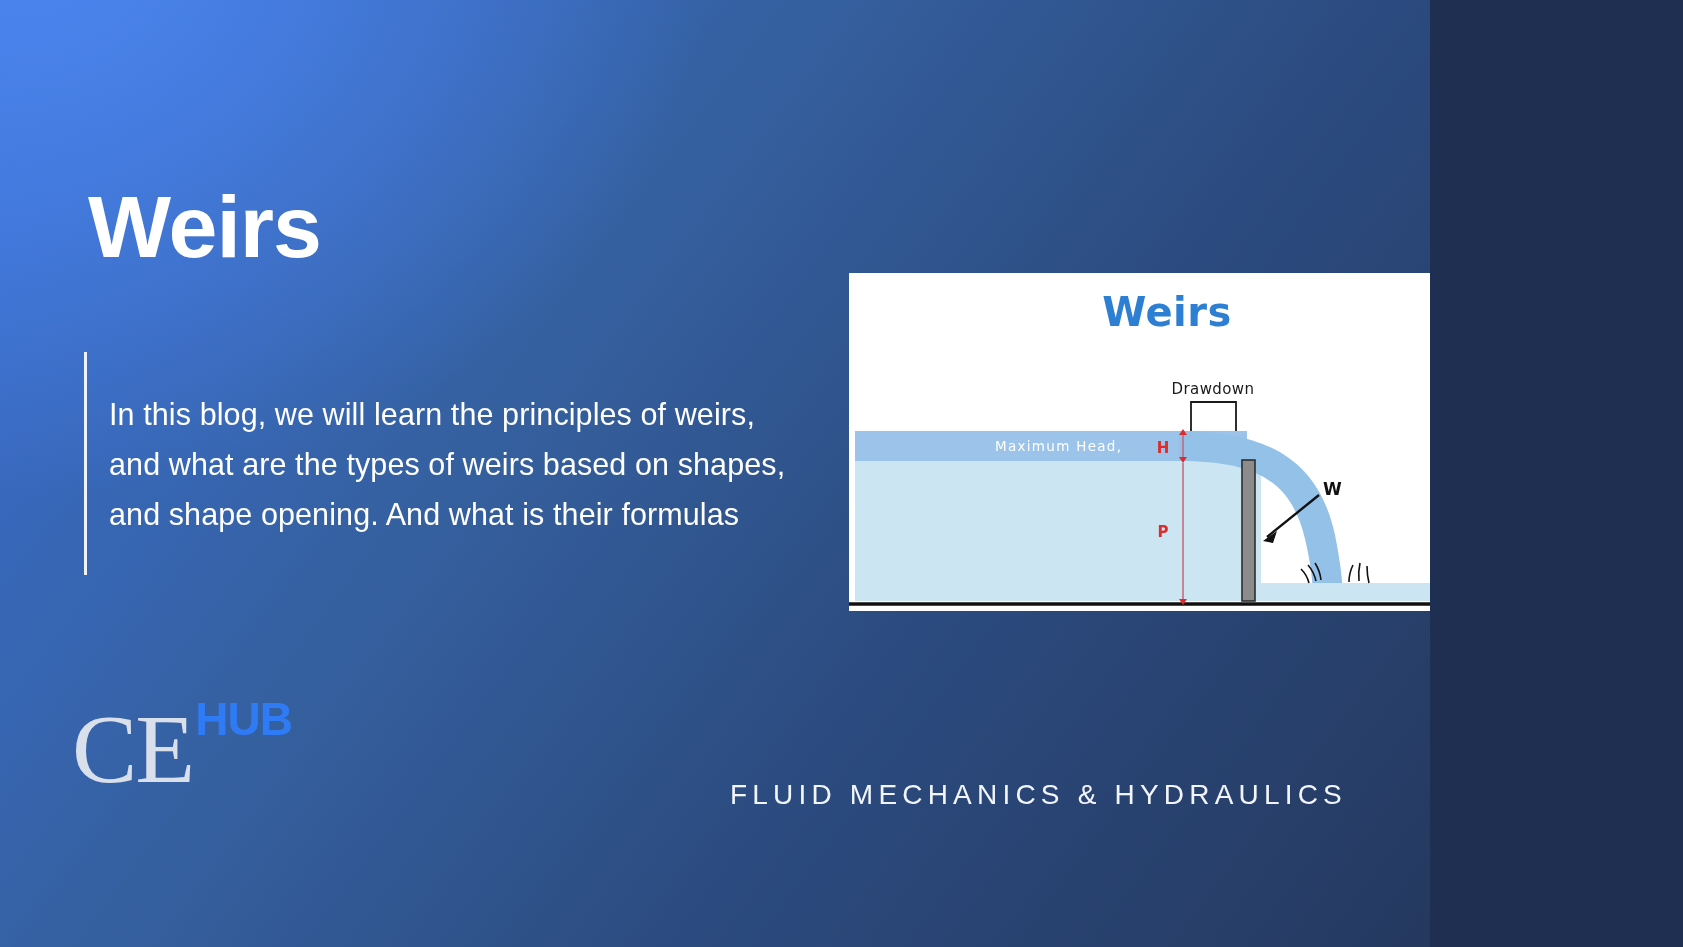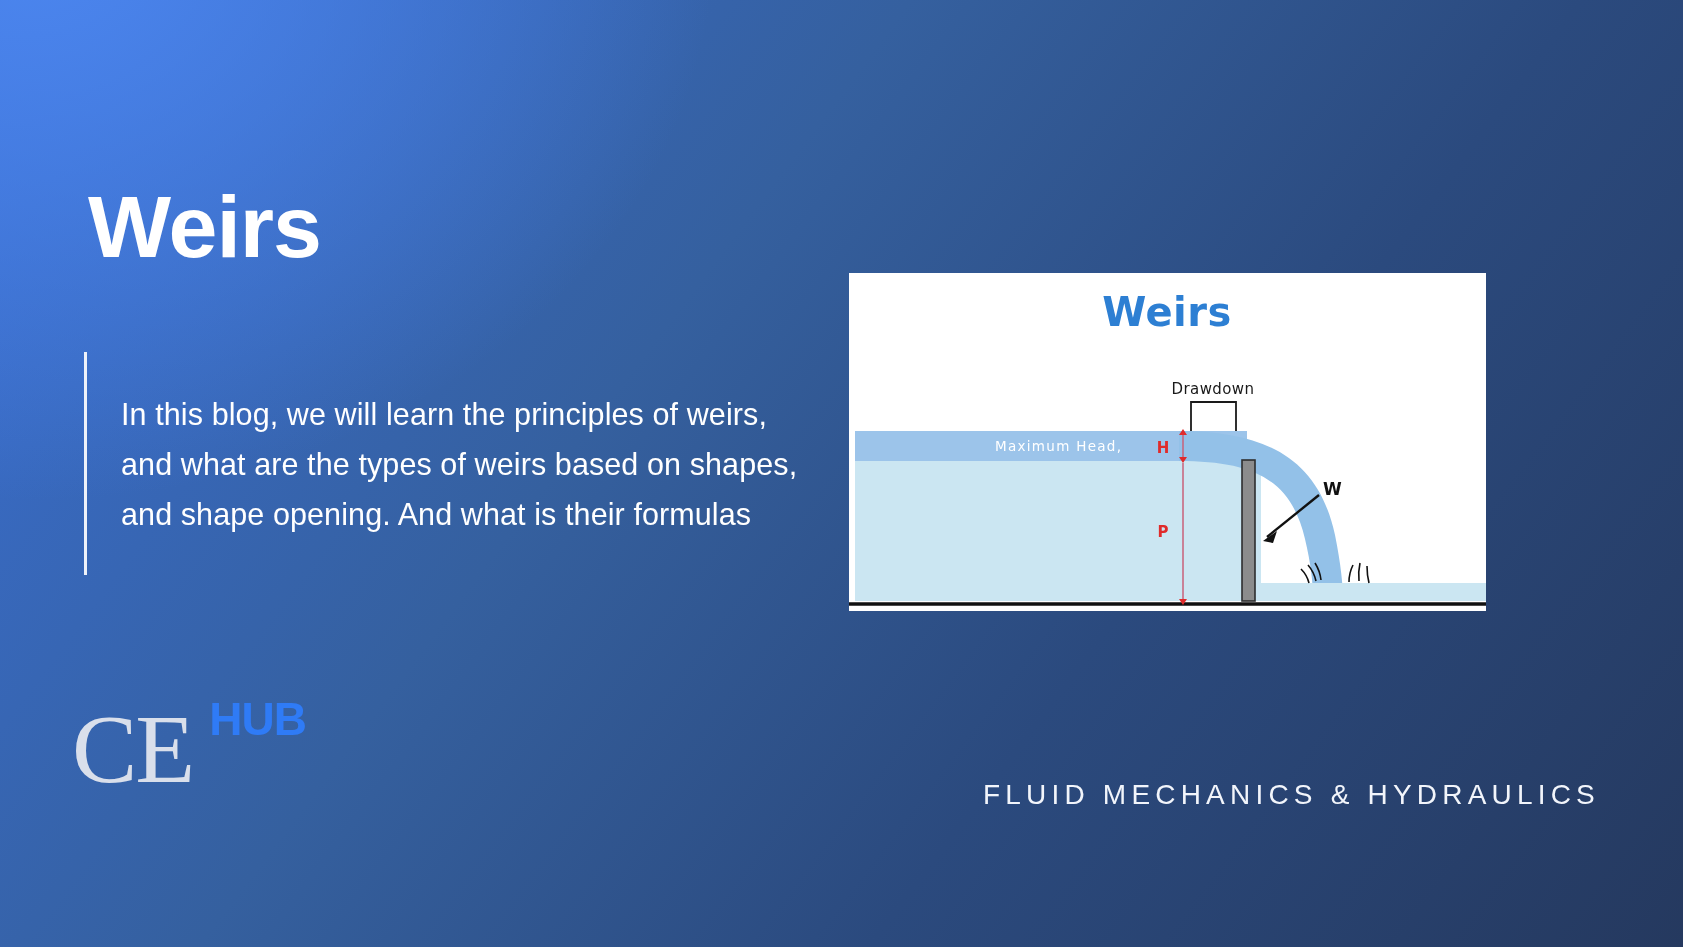--- a/index.html
+++ b/index.html
@@ -6,21 +6,21 @@
     margin: 0;
     padding: 0;
     background: #1e2f52;
   }
   body {
     font-family: "Liberation Sans", sans-serif;
   }
 
   #slide {
     position: relative;
-    width: 1683px;
+    width: 1430px;
     height: 947px;
     overflow: hidden;
     background:
       radial-gradient(ellipse 1100px 900px at 2% -6%, #4c86ef 0%, rgba(76,134,239,0) 62%),
       linear-gradient(127deg, #3a6fd4 0%, #35609f 38%, #2b4a7e 66%, #25395f 100%);
   }
 
   
   #headline {
     position: absolute;
@@ -33,21 +33,20 @@
     line-height: 1.05;
   }
 
   #blurb-wrap {
     position: absolute;
     left: 84px;
     top: 352px;
     width: 730px;
     display: flex;
     align-items: stretch;
-    gap: 12px;
   }
   #blurb-rule {
     width: 3px;
     background: #eef2fa;
     flex: 0 0 auto;
     margin-right: 22px;
   }
   #blurb {
     font-size: 30.5px;
     line-height: 50px;
@@ -71,21 +70,21 @@
     font-size: 98px;
     line-height: .88;
     color: #d9dfeb;
     letter-spacing: -2px;
   }
   #logo-hub {
     font-size: 46px;
     font-weight: 700;
     color: #2f7bf6;
     letter-spacing: -1px;
-    margin-left: 16px;
+    margin-left: 2px;
     position: relative;
     top: -30px;
   }
 
   
   #footer-tag {
     position: absolute;
     right: 83px;
     bottom: 136px;
     font-size: 28px;

